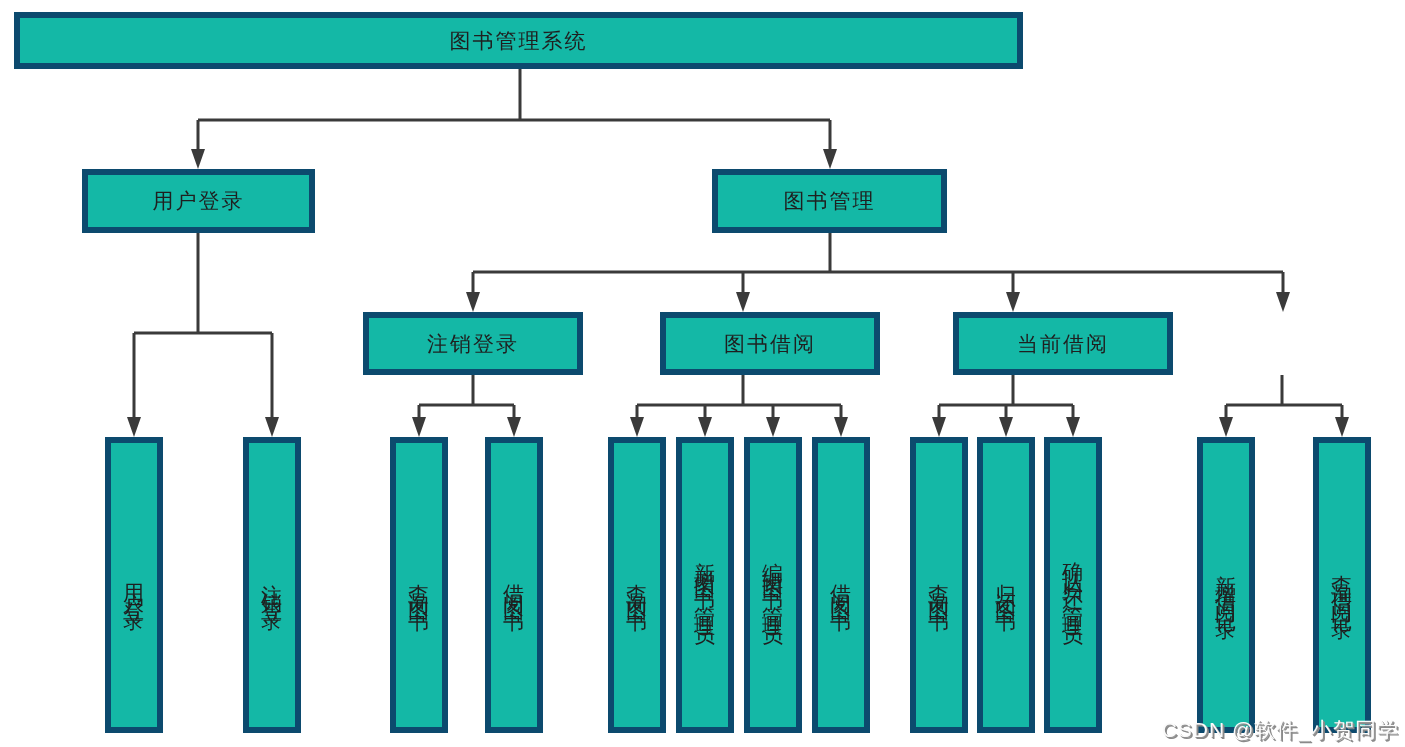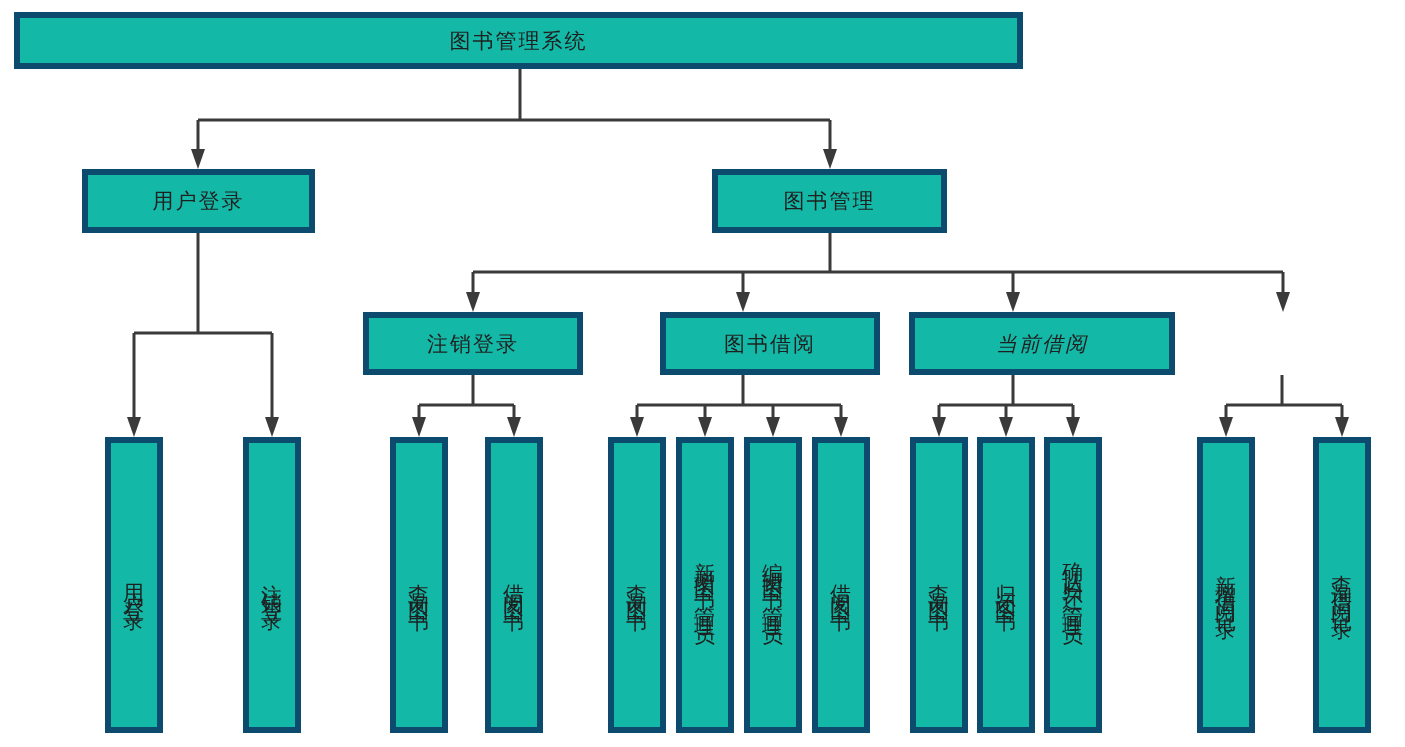--- a/index.html
+++ b/index.html
@@ -94,34 +94,35 @@
     </g>
   </svg>
 
   <div class="node lvl1">图书管理系统</div>
 
   <div class="node lvl2" style="left:82px;width:233px;">用户登录</div>
   <div class="node lvl2" style="left:712px;width:235px;">图书管理</div>
 
   <div class="node lvl3" style="left:363px;width:220px;">注销登录</div>
   <div class="node lvl3" style="left:660px;width:220px;">图书借阅</div>
-  <div class="node lvl3" style="left:909px;width:266px;font-style:italic;">当前借阅</div>
+  <div class="node lvl3" style="left:953px;width:220px;">当前借阅</div>
 
   <div class="node leaf" style="left:105px;">用户登录</div>
   <div class="node leaf" style="left:243px;">注销登录</div>
 
   <div class="node leaf" style="left:390px;">查询图书</div>
   <div class="node leaf" style="left:485px;">借阅图书</div>
 
   <div class="node leaf" style="left:608px;">查询图书</div>
   <div class="node leaf" style="left:676px;">新增图书（管理员）</div>
   <div class="node leaf" style="left:744px;">编辑图书（管理员）</div>
   <div class="node leaf" style="left:812px;">借阅图书</div>
 
   <div class="node leaf" style="left:910px;">查询图书</div>
   <div class="node leaf" style="left:977px;">归还图书</div>
   <div class="node leaf" style="left:1044px;">确认归还（管理员）</div>
 
   <div class="node leaf" style="left:1197px;">新增借阅记录</div>
   <div class="node leaf" style="left:1313px;">查询借阅记录</div>
 
+  <div class="watermark">CSDN @软件_小贺同学</div>
 
 </div>
 
 </body></html>

